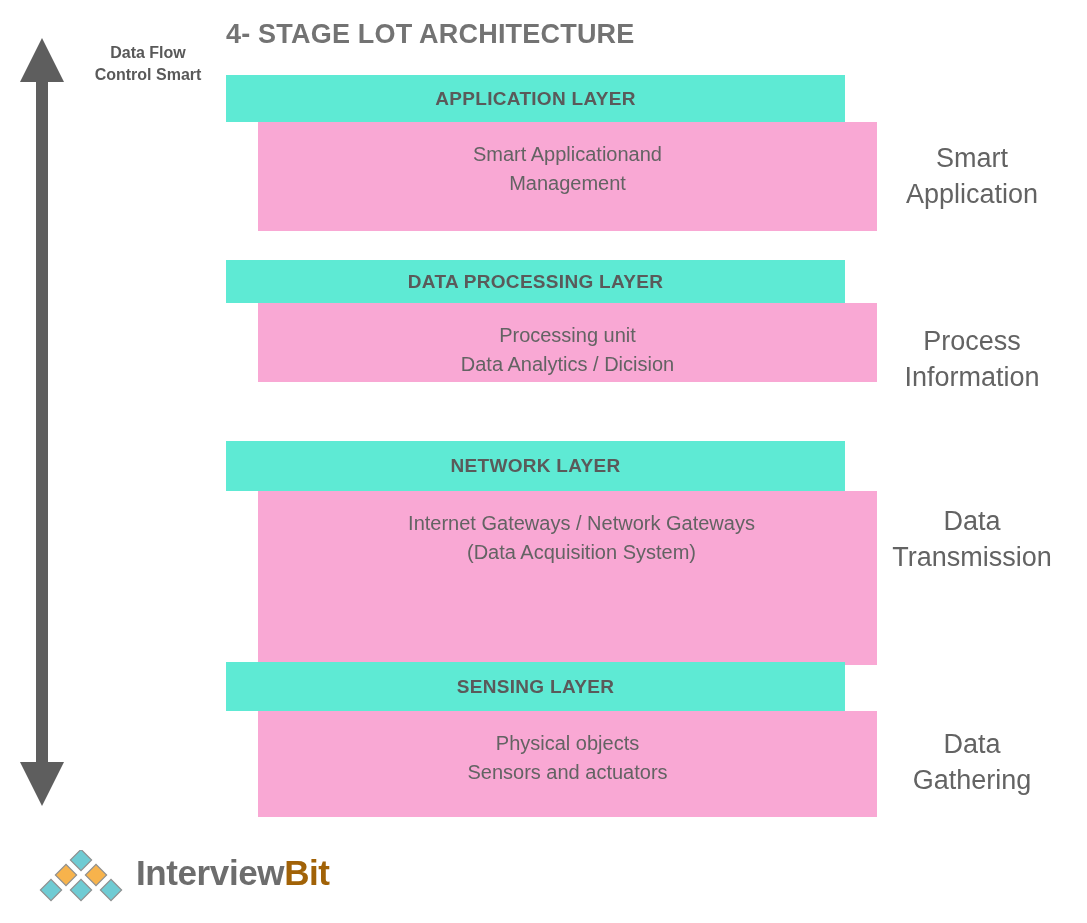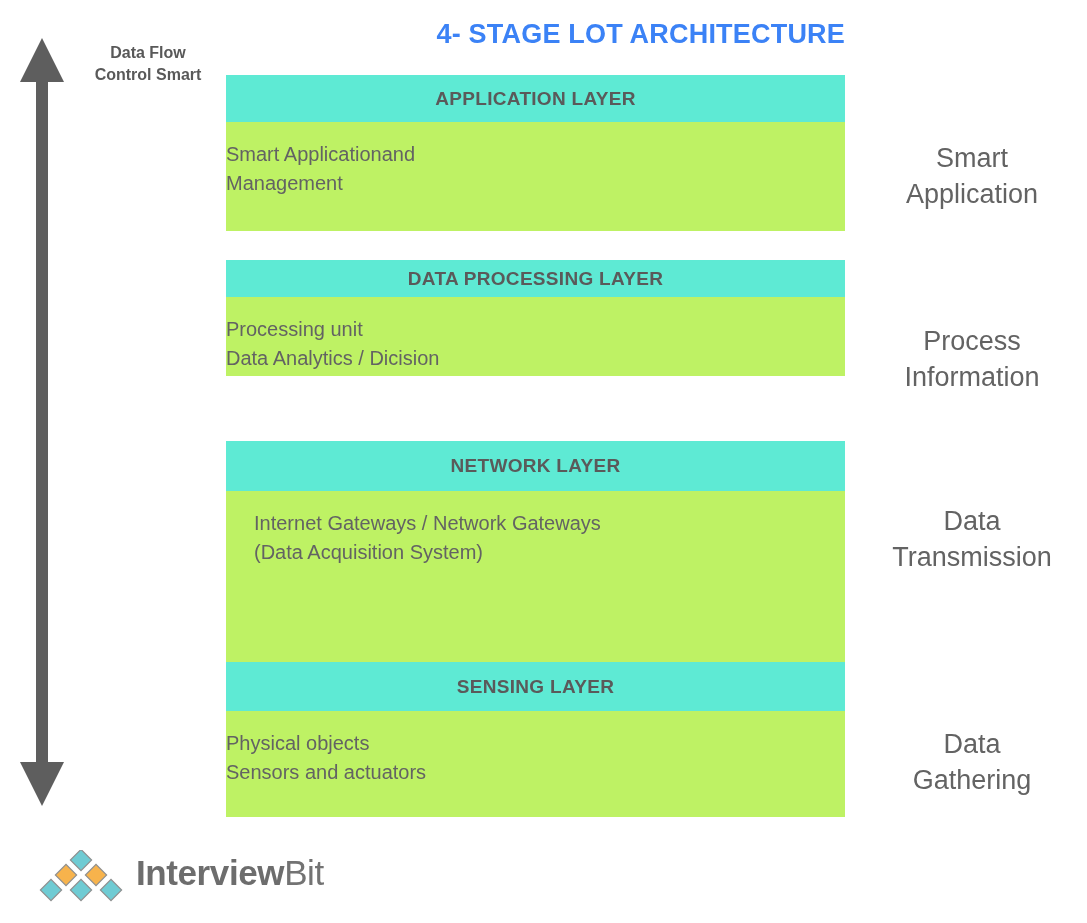--- a/index.html
+++ b/index.html
@@ -9,25 +9,25 @@
     font-family:"Liberation Sans", sans-serif;
     overflow:hidden;
     position:relative;
   }
   #canvas{position:absolute;left:0;top:0;width:1087px;height:923px;}
 
   
   .title{
     position:absolute;
     left:226px; top:19px; width:619px;
-    text-align:right;
+    text-align:left;
     font-size:27px;
     font-weight:bold;
     letter-spacing:.2px;
-    color:#3b82f6;
+    color:#737373;
     white-space:nowrap;
   }
 
   
   .flow-arrow{position:absolute;left:16px;top:38px;width:52px;height:768px;}
   .flow-labels{
     position:absolute; left:78px; top:42px; width:140px;
     text-align:center; font-size:16px; font-weight:bold;
     color:#595959; line-height:1.35;
   }
@@ -41,27 +41,28 @@
     background:#5eead4;
     color:#5a5a5a;
     font-size:19px;
     font-weight:bold;
     letter-spacing:.3px;
     display:flex;align-items:center;justify-content:center;
     box-sizing:border-box;
   }
   .layer-body{
     width:100%;
-    background:#bef264;
+    background:#f9a8d4;
     color:#636363;
     font-size:20px;
-    text-align:left;
+    text-align:center;
     line-height:1.45;
     padding-top:18px;
     box-sizing:border-box;
+    margin-left:32px;
   }
   .layer-body .ln{display:block;}
 
   
   .side-caption{
     position:absolute;
     width:230px;
     left:857px;
     text-align:center;
     color:#636363;
@@ -71,21 +72,21 @@
   .side-caption .ln{display:block;white-space:nowrap;}
 
   
   .logo{position:absolute;left:33px;top:850px;width:300px;height:58px;}
   .logo-mark{position:absolute;left:0;top:0;width:96px;height:52px;}
   .logo-text{
     position:absolute;left:103px;top:3px;
     font-size:35px;font-weight:bold;color:#6d6d6d;
     letter-spacing:-.4px;white-space:nowrap;
   }
-  .logo-text .bit{font-weight:normal;color:#737373;}
+  .logo-text .bit{font-weight:bold;color:#a16207;}
 </style>
 </head>
 <body>
 
 <div id="canvas">
 
   <div class="title">4- STAGE LOT ARCHITECTURE</div>
 
   <div class="flow-arrow">
     <svg width="52" height="768" viewBox="0 0 52 768" xmlns="http://www.w3.org/2000/svg">
@@ -104,21 +105,21 @@
 
     <div class="layer" style="top:75px;">
       <div class="layer-header" style="height:47px;">APPLICATION LAYER</div>
       <div class="layer-body" style="height:109px;">
         <span class="ln">Smart Applicationand</span>
         <span class="ln">Management</span>
       </div>
     </div>
 
     <div class="layer" style="top:260px;">
-      <div class="layer-header" style="height:37px;">DATA PROCESSING LAYER</div>
+      <div class="layer-header" style="height:43px;">DATA PROCESSING LAYER</div>
       <div class="layer-body" style="height:79px;">
         <span class="ln">Processing unit</span>
         <span class="ln">Data Analytics / Dicision</span>
       </div>
     </div>
 
     <div class="layer" style="top:441px;">
       <div class="layer-header" style="height:50px;">NETWORK LAYER</div>
       <div class="layer-body" style="height:174px;padding-left:28px;">
         <span class="ln">Internet Gateways / Network Gateways</span>

